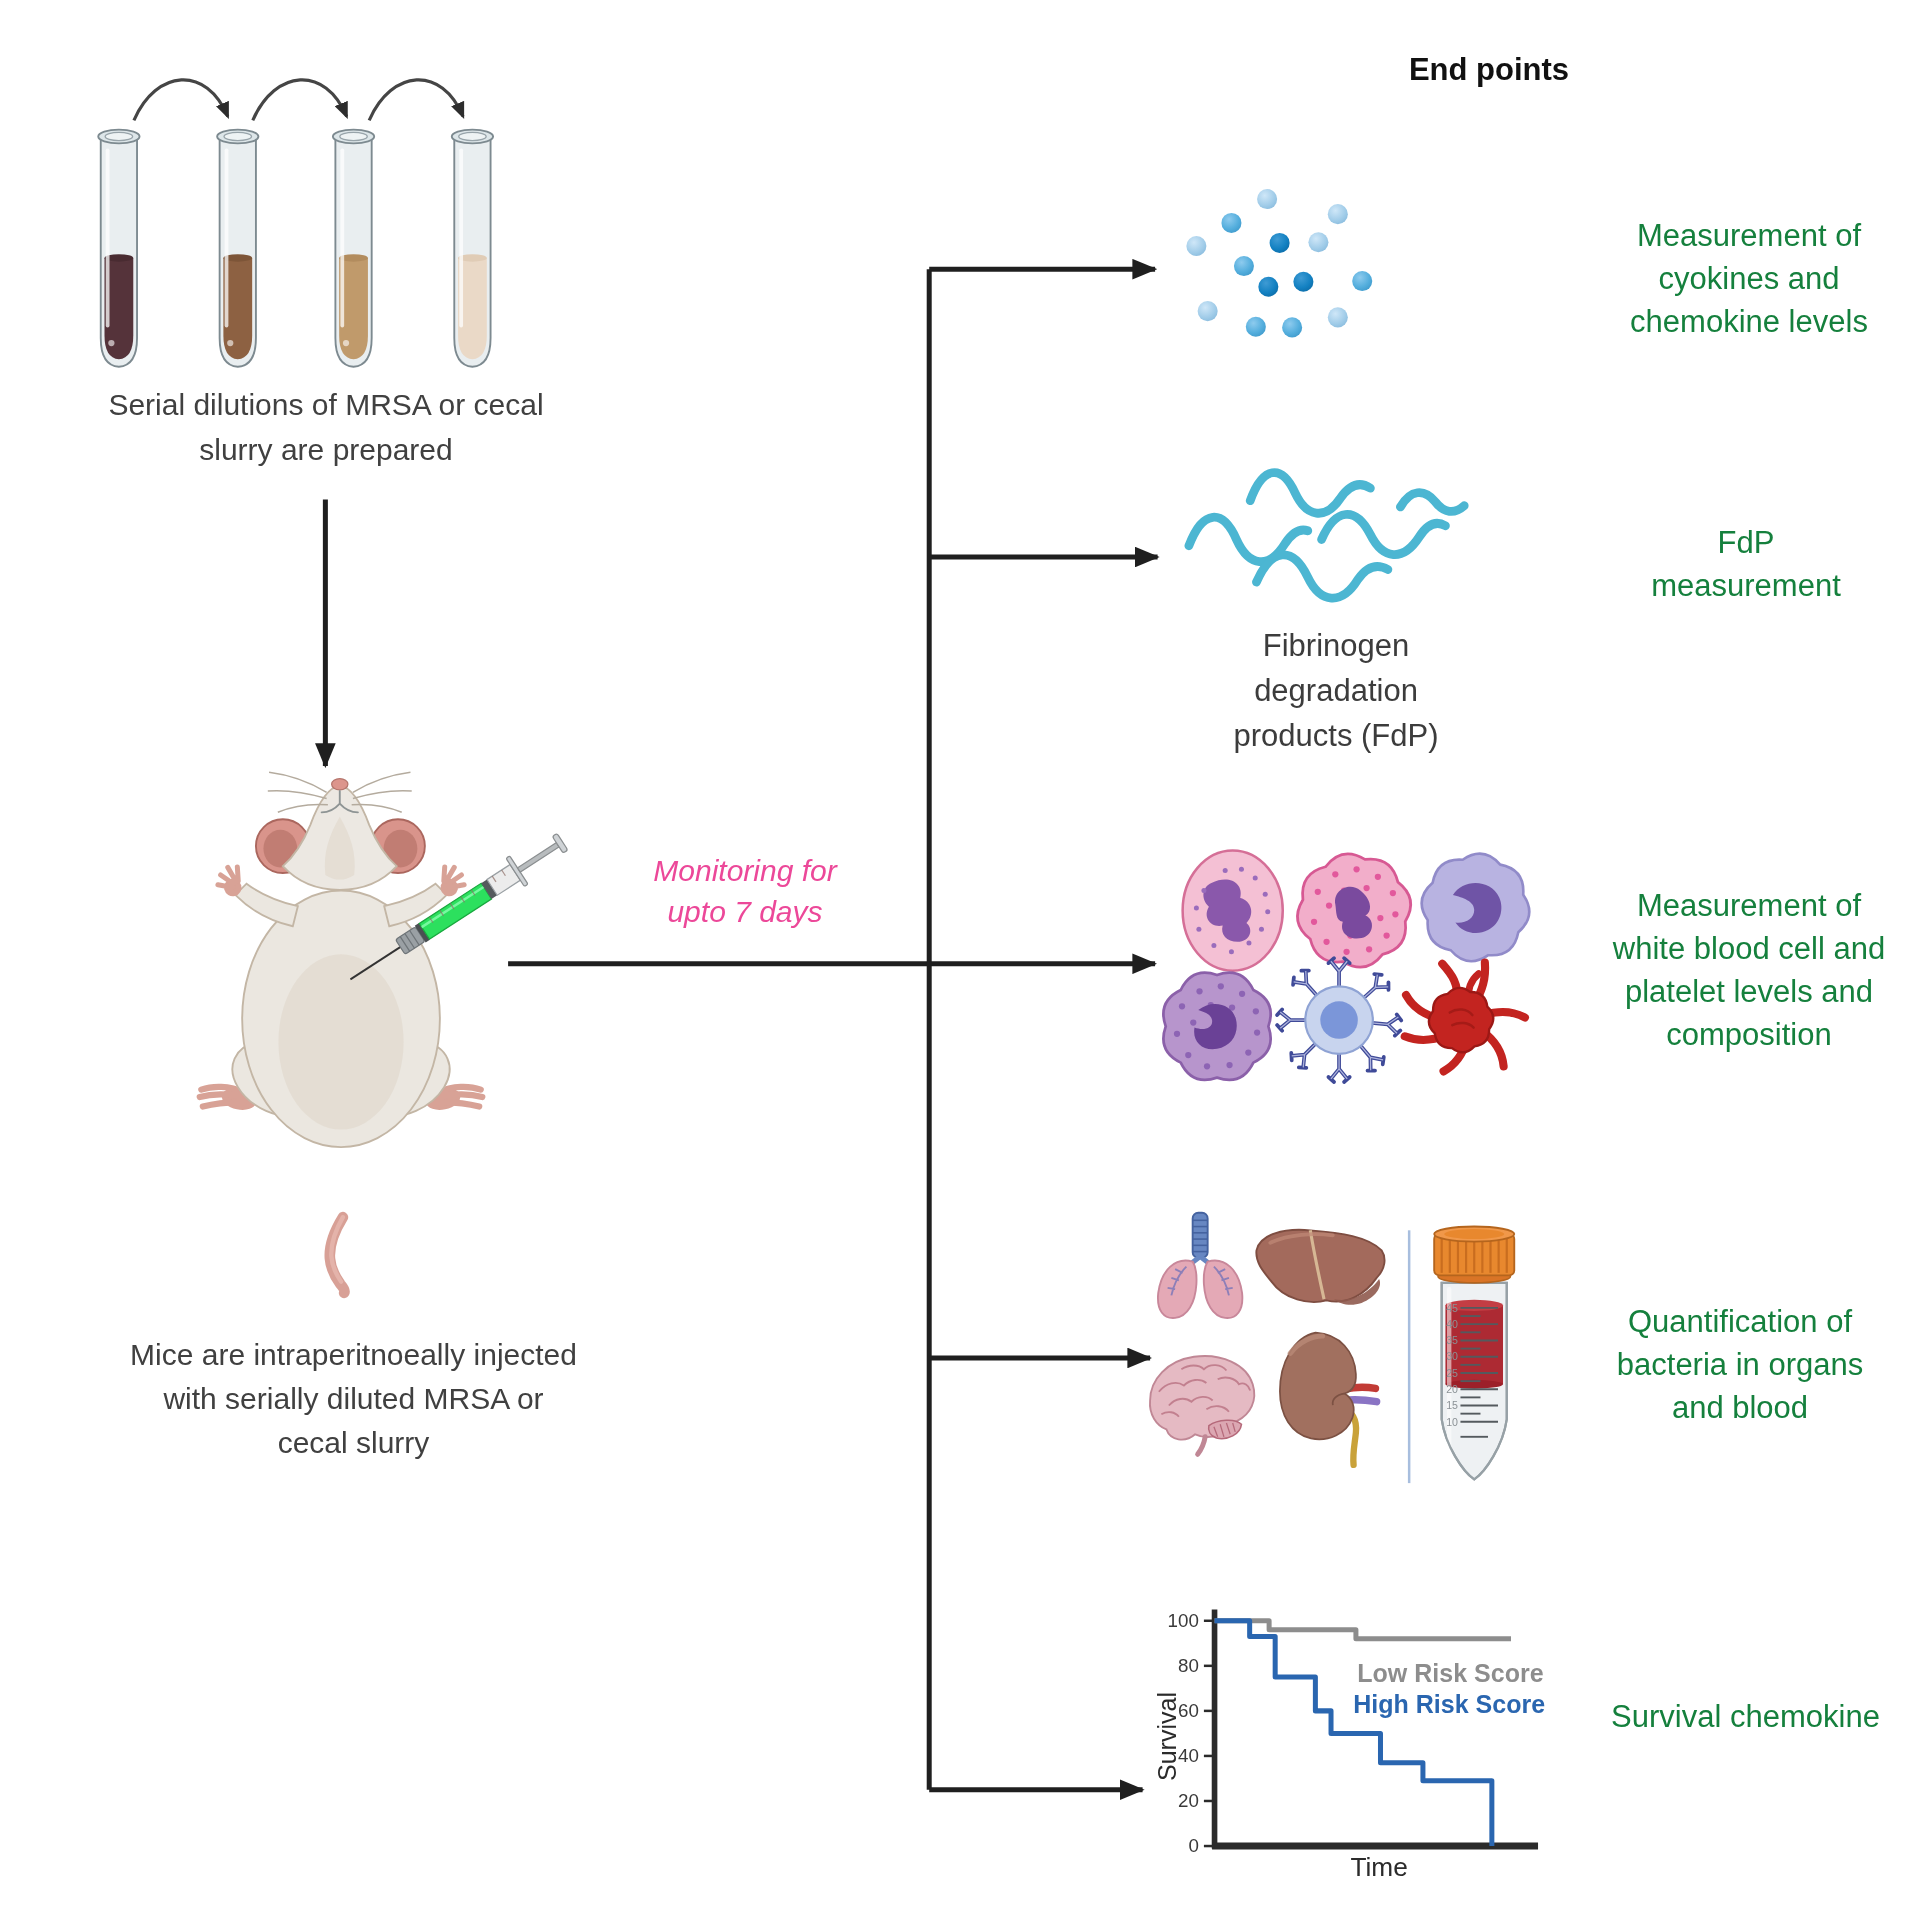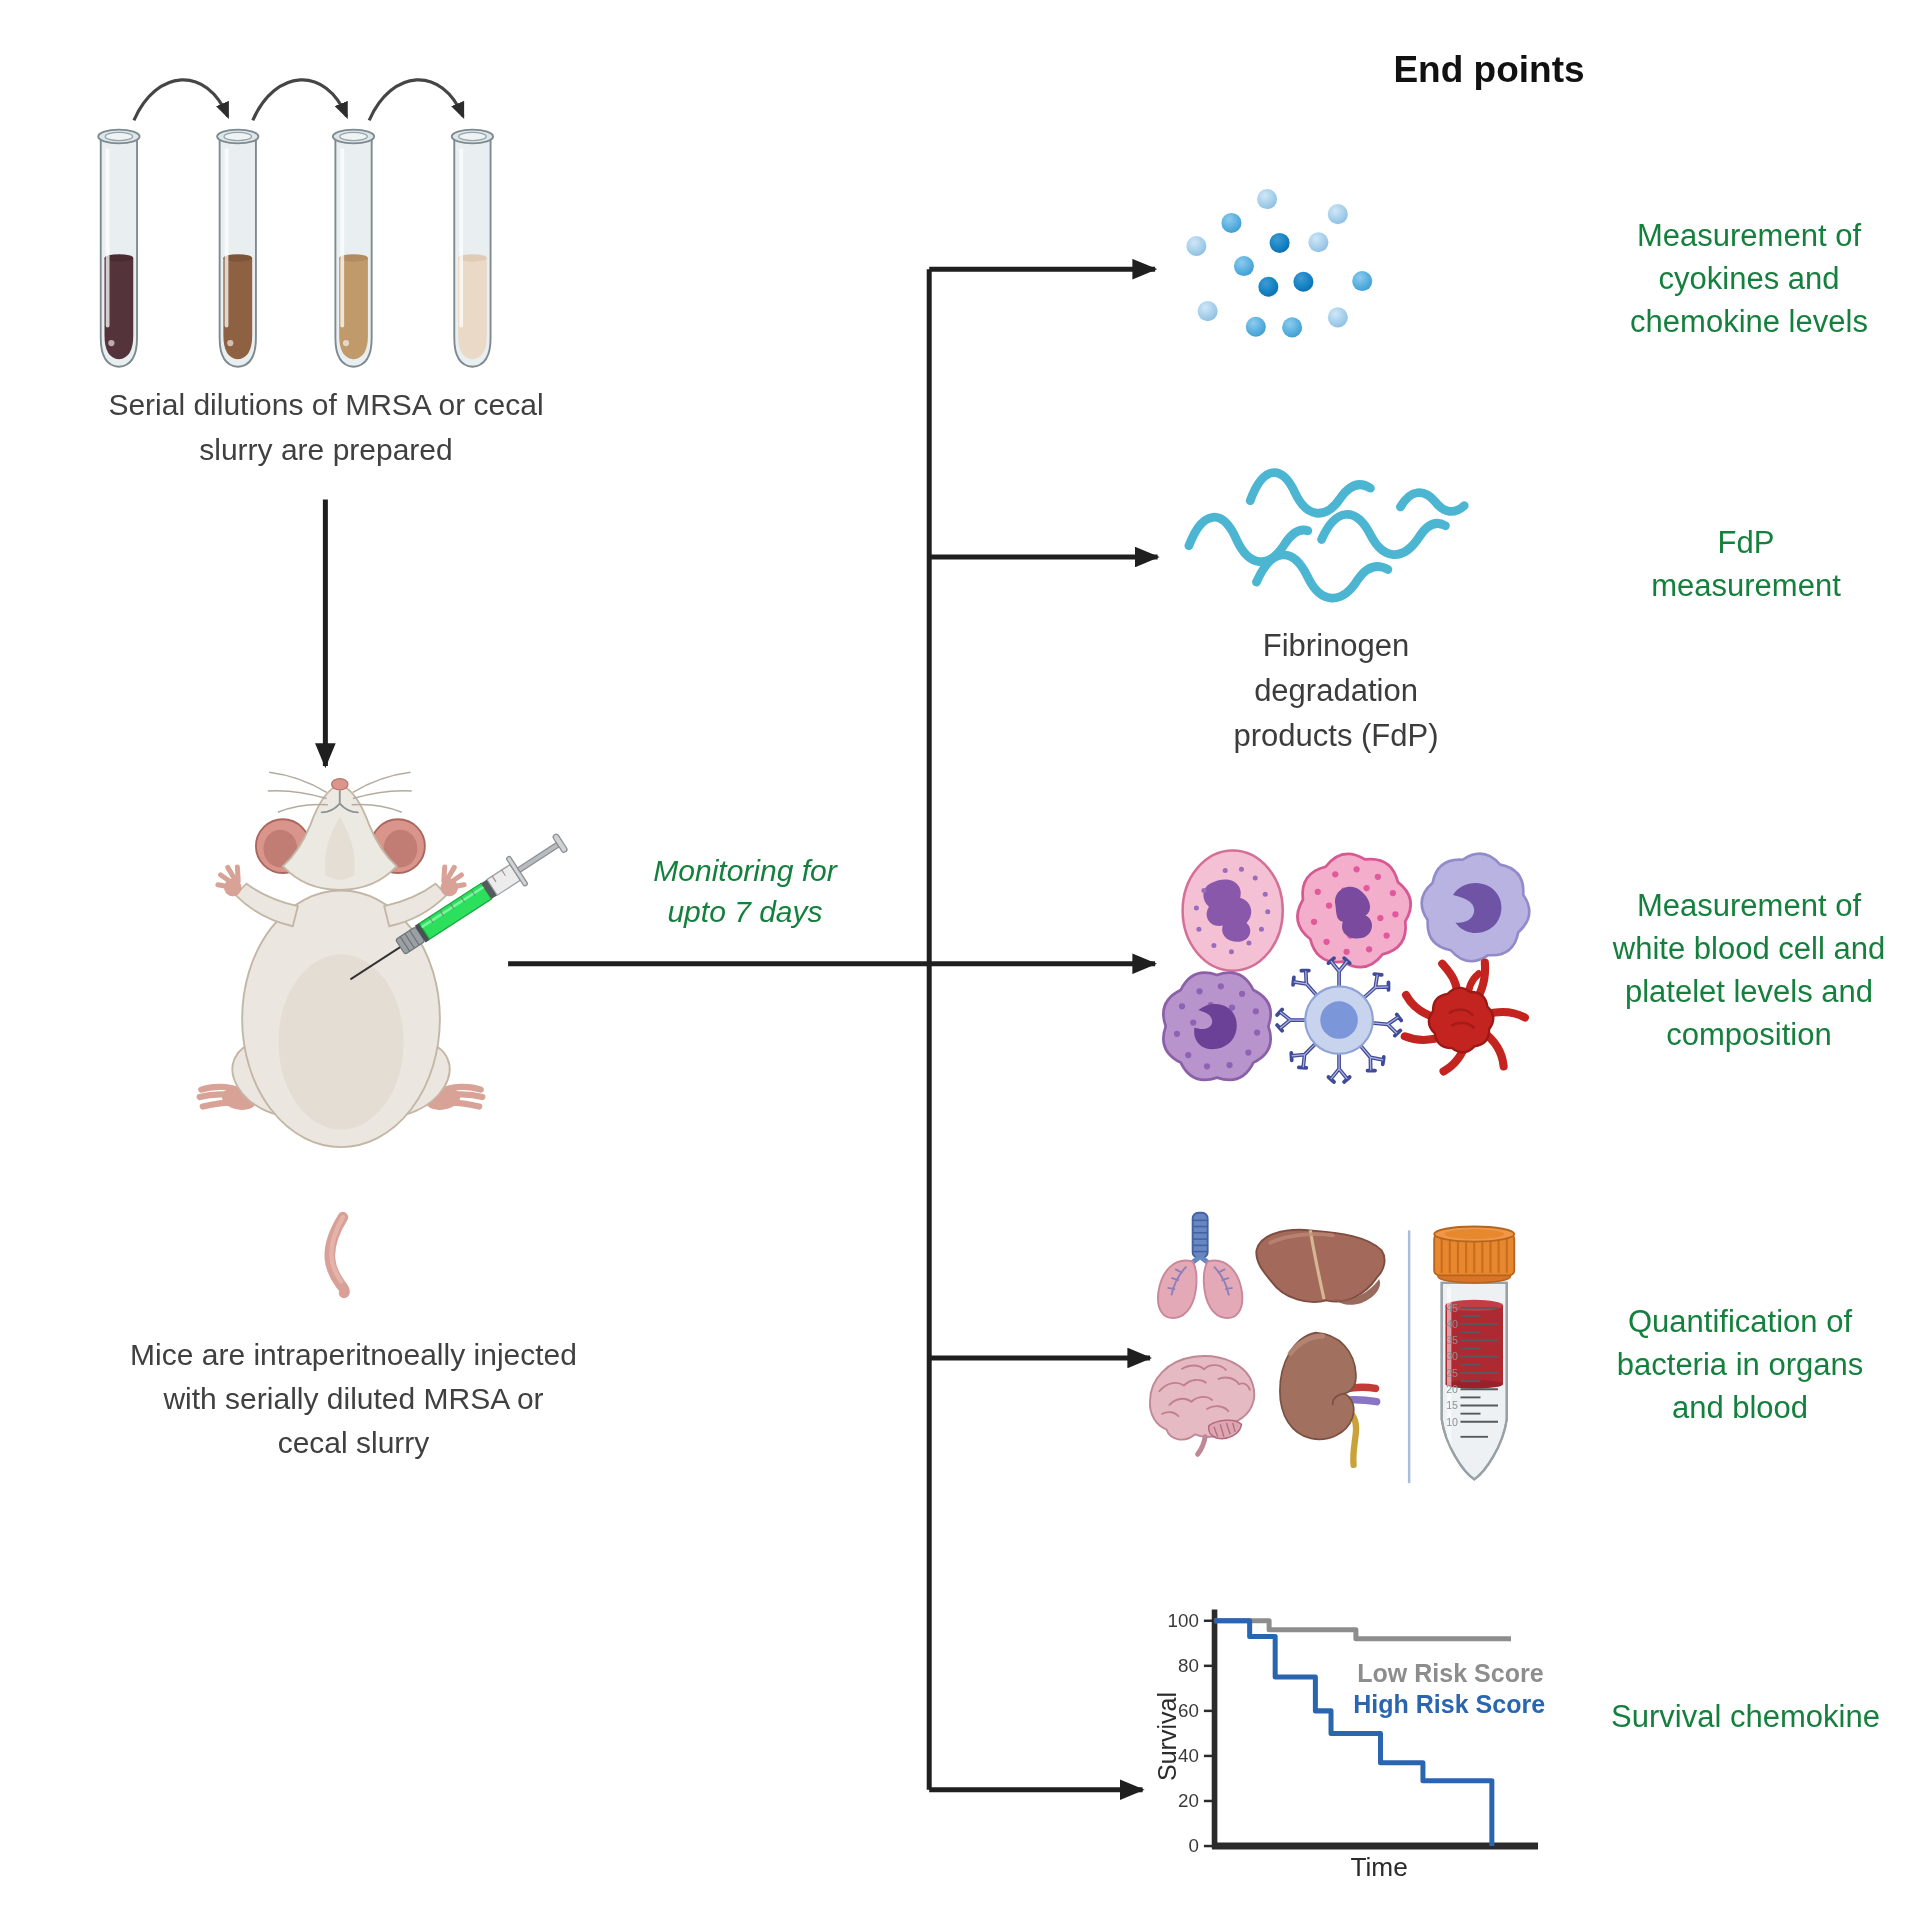--- a/index.html
+++ b/index.html
@@ -1,24 +1,24 @@
 <!DOCTYPE html>
 <html style="font-size:10px"><head>
 <meta charset="utf-8">
 <style>
   html,body{margin:0;padding:0;background:#ffffff;}
   #canvas{position:relative;width:1926px;height:1920px;background:#ffffff;overflow:hidden;
           font-family:"Liberation Sans", sans-serif;color:#1c1c1c;}
   #art{position:absolute;left:0;top:0;}
   .txt{position:absolute;text-align:center;white-space:pre-line;}
-  .title{font-size:37px;font-weight:bold;color:#111;line-height:39px;}
+  .title{font-size:31px;font-weight:bold;color:#111;line-height:39px;}
   .caption{font-size:30px;line-height:45px;color:#404040;}
   .eplabel{font-size:31px;line-height:43px;color:#15803d;}
   .iconcap{font-size:31px;line-height:45px;color:#3c3c3c;}
-  .monitor{font-size:30px;line-height:41px;font-style:italic;color:#15803d;}
+  .monitor{font-size:30px;line-height:41px;font-style:italic;color:#ec4899;}
 </style>
 </head>
 <body>
 
 <div id="canvas">
 
 <svg id="art" width="1926" height="1920" viewBox="0 0 3078 3068">
   <defs>
     <marker id="ah" viewBox="0 0 12 10" refX="11" refY="5" markerUnits="userSpaceOnUse" markerWidth="40" markerHeight="33" orient="auto">
           <path d="M0,0 L12,5 L0,10 Z" fill="#1f1f1f"></path>

